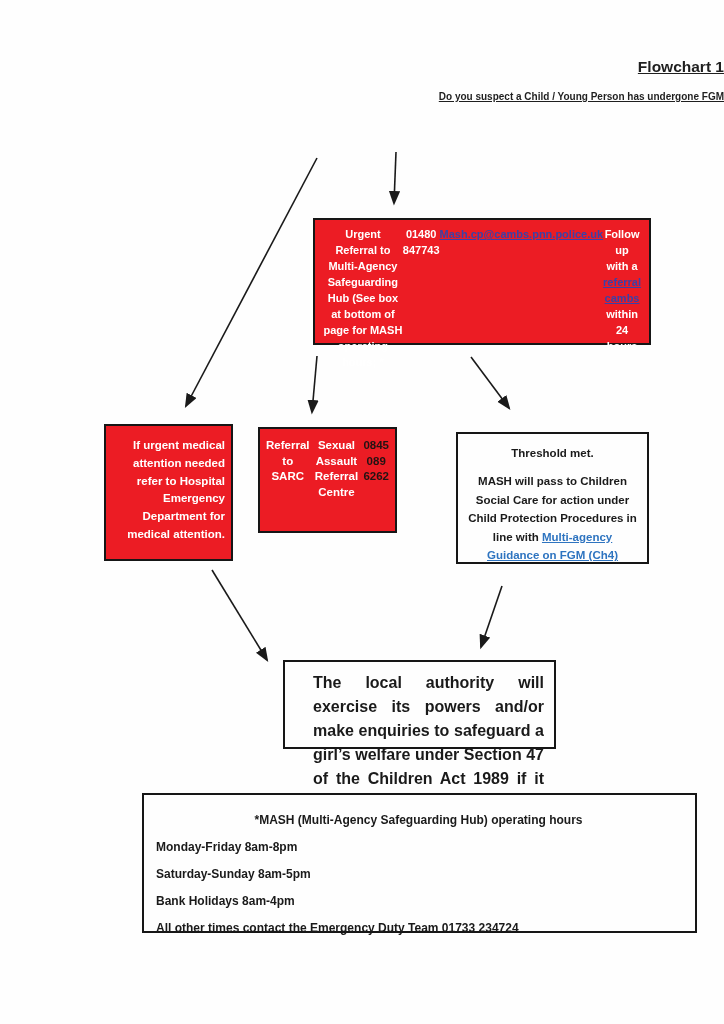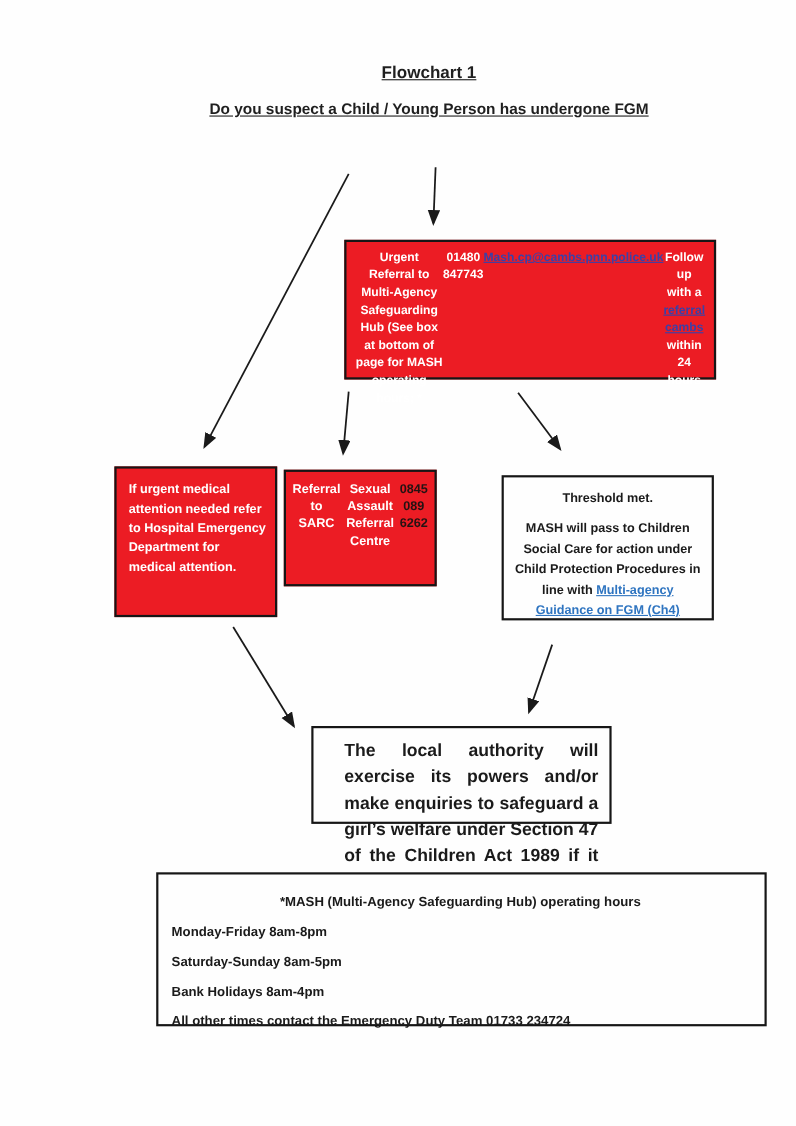--- a/index.html
+++ b/index.html
@@ -7,43 +7,43 @@
   .page{
     position:relative;
     width:724px;height:1024px;
     background:#fefefe;
     overflow:hidden;
     font-weight:bold;
     color:#1a1a1a;
   }
   .hdr{
     position:absolute;left:56px;width:668px;
-    text-align:center;font-weight:bold;color:#1f1f1f;
+    text-align:right;font-weight:bold;color:#1f1f1f;
   }
   .hdr.u{text-decoration:underline;}
   #title{top:58px;font-size:15.5px;}
-  #subtitle{top:91px;font-size:14px;}
+  #subtitle{top:91px;font-size:10px;}
   #question{top:124px;font-size:15.5px;}
 
   .box{position:absolute;box-sizing:border-box;border:2px solid #161616;}
   .redbox{background:#ec1c24;color:#ffffff;}
   .whitebox{background:#fefefe;color:#1a1a1a;}
 
   #mash-box{
     left:313px;top:218px;width:338px;height:127px;
     display:flex;flex-direction:row;justify-content:space-between;
     padding:7px 8px 9px 8px;
     text-align:center;font-size:11px;line-height:1.45;
   }
   #mash-box a{color:#3a41a8;text-decoration:underline;}
 
   #medical-box{
-    left:104px;top:424px;width:148px;height:137px;
+    left:104px;top:424px;width:129px;height:137px;
     padding:11px 6px 6px 11px;
-    font-size:11.5px;line-height:1.55;text-align:left;
+    font-size:11.5px;line-height:1.55;text-align:right;
   }
   #sarc-box{
     left:258px;top:427px;width:139px;height:106px;
     display:flex;flex-direction:row;justify-content:space-between;
     padding:9px 6px 10px 6px;
     text-align:center;font-size:11.5px;line-height:1.35;
   }
   #sarc-box .phone{color:#231313;}
   #threshold-box{
     left:456px;top:432px;width:193px;height:132px;

